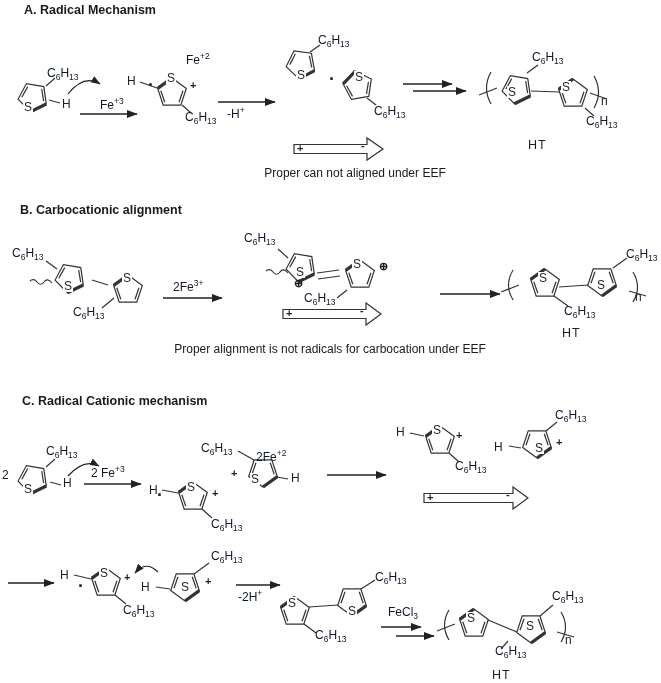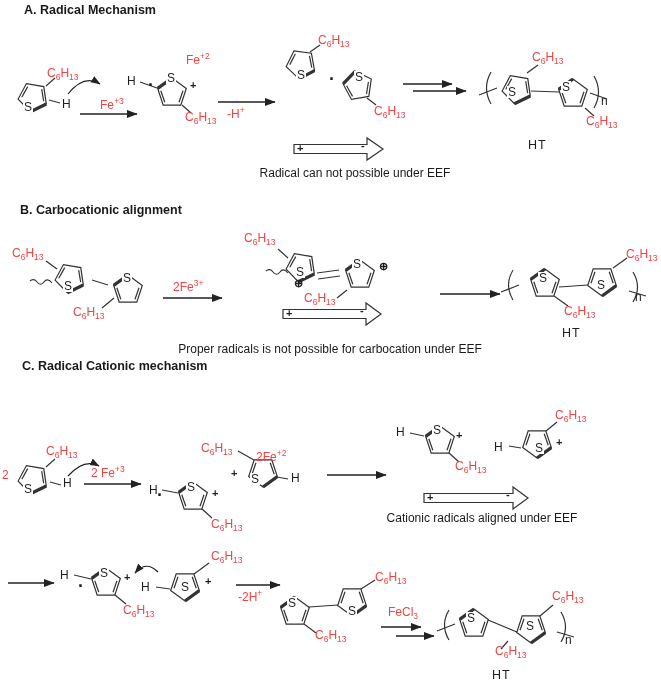--- a/index.html
+++ b/index.html
@@ -2,21 +2,21 @@
 <html><head>
 <meta charset="utf-8">
 <style>
   html,body{margin:0;padding:0;background:#fff;}
   #canvas{position:relative;width:661px;height:683px;background:#ffffff;overflow:hidden;
           font-family:"Liberation Sans",sans-serif;color:#222;}
   #lineart{position:absolute;left:0;top:0;z-index:1;}
   .txt{position:absolute;z-index:2;white-space:nowrap;line-height:1;}
   .heading{font-size:12.5px;font-weight:bold;color:#1a1a1a;}
   .caption{font-size:12px;color:#1a1a1a;text-align:center;}
-  .lbl{font-size:12px;color:#ef4444;}
+  .lbl{font-size:12px;color:#0f172a;}
   .lbl sub,.lbl sup,.caption sub,.caption sup{font-size:8.5px;}
   .atom{font-size:12px;color:#1f1f1f;background:#fff;padding:0 1px;}
   .chg{font-size:11px;font-weight:bold;color:#1f1f1f;}
   .sign{font-size:11px;font-weight:bold;color:#1f1f1f;}
   .dot{font-size:18px;font-weight:bold;color:#1f1f1f;}
   .ht{font-size:12.5px;color:#1f1f1f;letter-spacing:1px;}
   .nsub{font-size:12px;font-style:normal;color:#1f1f1f;}
 </style>
 </head>
 <body>
@@ -162,25 +162,24 @@
     <line x1="488" y1="620" x2="517" y2="632" stroke="#333" stroke-width="1.2"></line>
     <line x1="540" y1="616" x2="553" y2="605" stroke="#333" stroke-width="1.2"></line>
     <line x1="508" y1="641" x2="501" y2="649" stroke="#333" stroke-width="1.2"></line>
     <path d="M 561 612 Q 570 627 561 642" fill="none" stroke="#333" stroke-width="1.2"></path>
     <line x1="557" y1="632" x2="574" y2="637" stroke="#333" stroke-width="1.2"></line>
   </g>
 </svg>
 
 <div class="txt heading" style="left:24px;top:4px">A. Radical Mechanism</div>
 <div class="txt heading" style="left:20px;top:204px">B. Carbocationic alignment</div>
-<div class="txt heading" style="left:22px;top:360px">C. Radical Cationic mechanism</div>
-
-<div class="txt caption" style="left:250px;top:167px;width:210px">Radical can not possible under EEF</div>
-<div class="txt caption" style="left:165px;top:343px;width:330px">Proper radicals is not possible for carbocation under EEF</div>
-<div class="txt caption" style="left:382px;top:512px;width:200px">Cationic radicals aligned under EEF</div>
+<div class="txt heading" style="left:22px;top:395px">C. Radical Cationic mechanism</div>
+
+<div class="txt caption" style="left:250px;top:167px;width:210px">Proper can not aligned under EEF</div>
+<div class="txt caption" style="left:165px;top:343px;width:330px">Proper alignment is not radicals for carbocation under EEF</div>
 
 <div class="txt lbl" style="left:100px;top:97px">Fe<sup>+3</sup></div>
 <div class="txt lbl" style="left:186px;top:52px">Fe<sup>+2</sup></div>
 <div class="txt lbl" style="left:227px;top:106px">-H<sup>+</sup></div>
 <div class="txt lbl" style="left:173px;top:279px">2Fe<sup>3+</sup></div>
 <div class="txt lbl" style="left:91px;top:465px">2 Fe<sup>+3</sup></div>
 <div class="txt lbl" style="left:256px;top:449px">2Fe<sup>+2</sup></div>
 <div class="txt lbl" style="left:238px;top:589px">-2H<sup>+</sup></div>
 <div class="txt lbl" style="left:388px;top:606px">FeCl<sub>3</sub></div>
 

